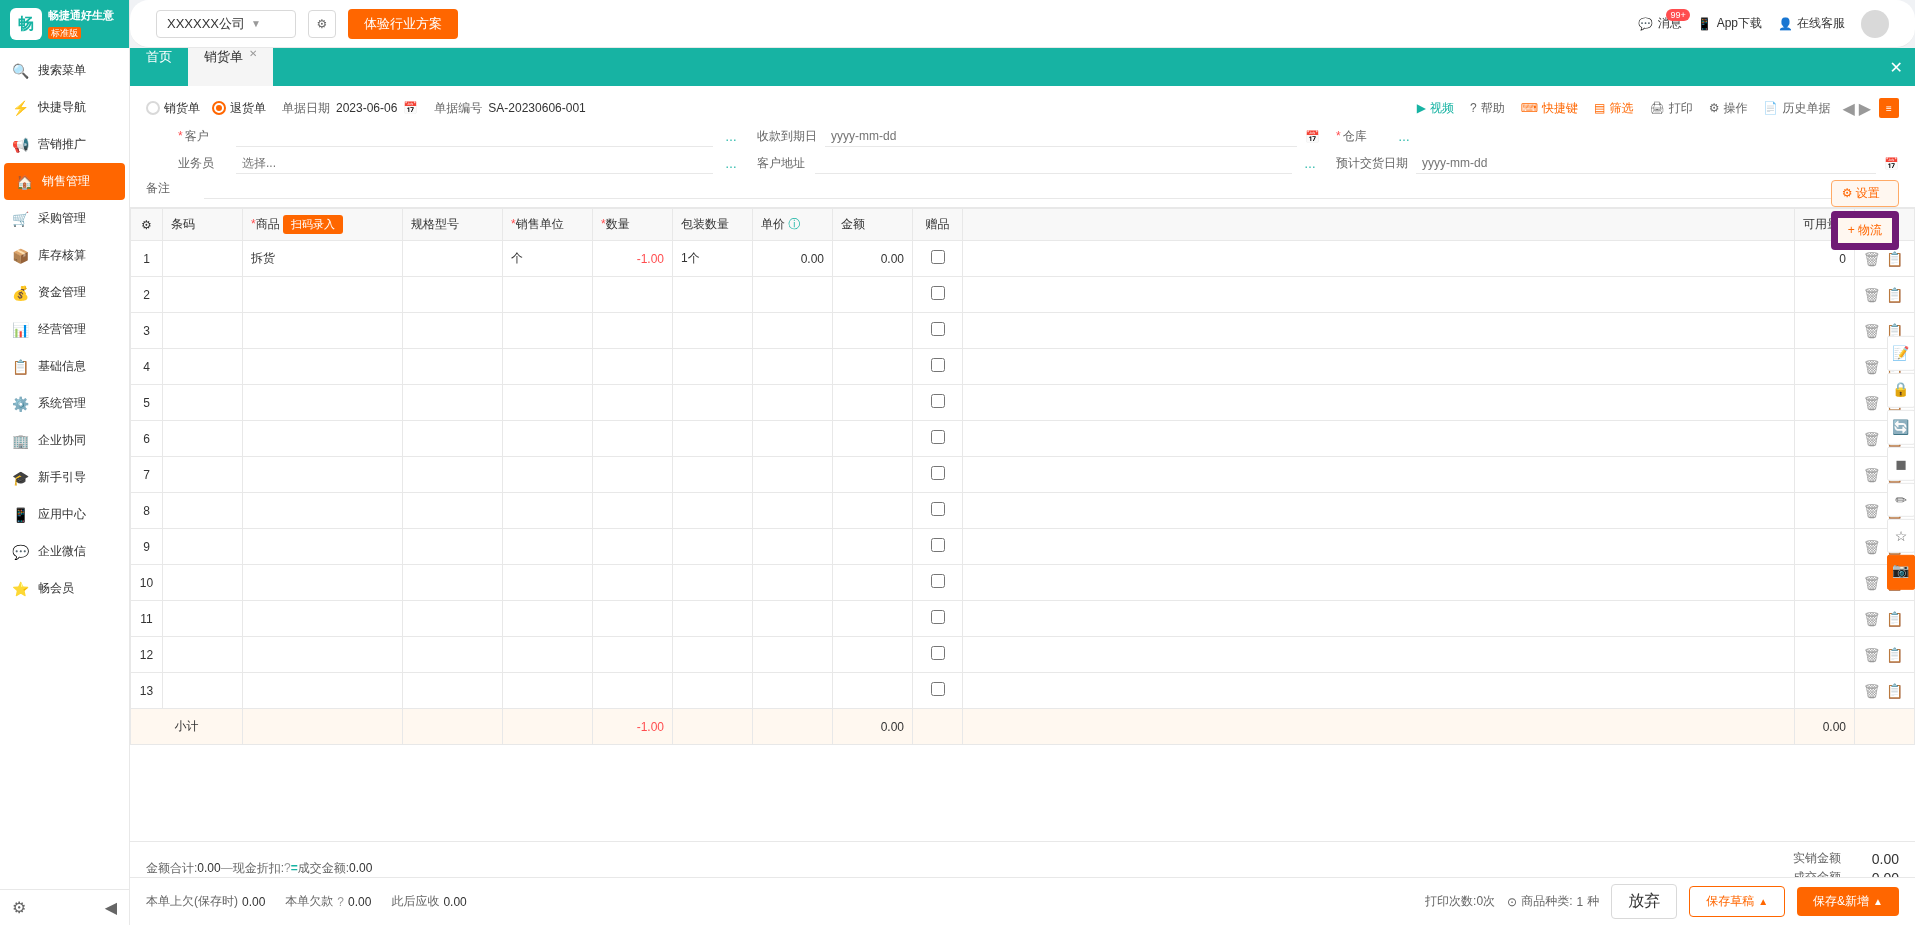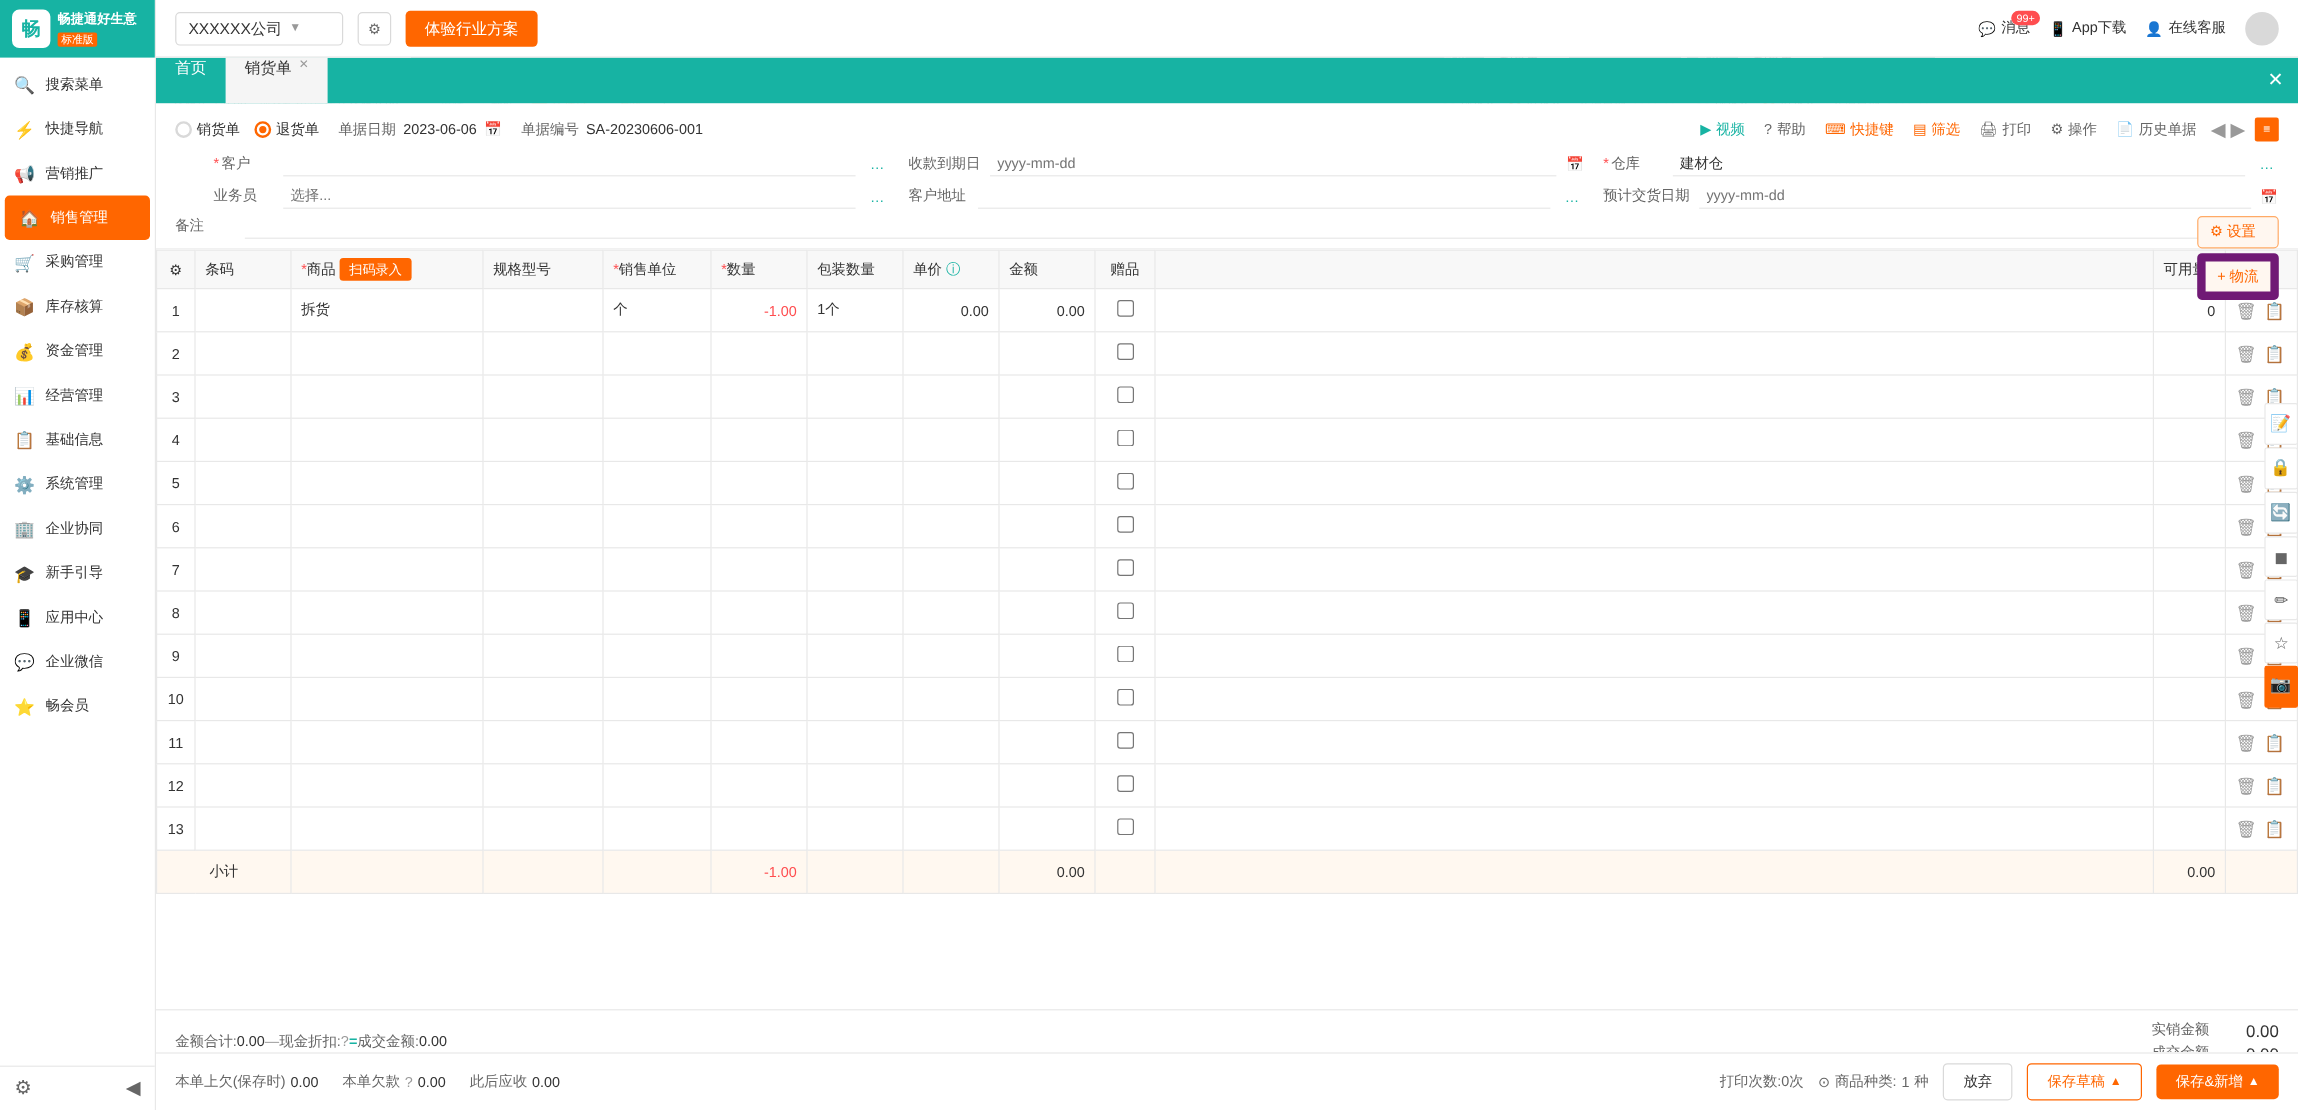--- a/index.html
+++ b/index.html
@@ -25,21 +25,21 @@
       color: #333; font-size: 12px; transition: background 0.2s;
     }
     .sidebar-item.active { background: #ff6600; color: #fff; border-radius: 4px; margin: 0 4px; }
     .sidebar-item .item-icon { width: 18px; text-align: center; font-size: 14px; }
     .sidebar-bottom { padding: 8px 0; border-top: 1px solid #e8e8e8; }
 
     
     .topbar {
       position: fixed; left: 130px; top: 0; right: 0; height: 48px;
       background: #fff; border-bottom: 1px solid #e8e8e8;
-      display: flex; align-items: center; padding: 0 16px; gap: 12px; z-index: 100;
+      display: flex; align-items: center; padding: 0 26px; gap: 12px; z-index: 100; border-radius: 19px;
     }
     .company-select {
       display: flex; align-items: center; gap: 6px; border: 1px solid #d9d9d9; border-radius: 4px;
       padding: 4px 10px; cursor: pointer; min-width: 140px; background: #fff;
     }
     .company-select span { color: #333; font-size: 13px; }
     .company-select .arrow { color: #999; font-size: 10px; }
     .gear-btn {
       width: 28px; height: 28px; border: 1px solid #d9d9d9; border-radius: 4px;
       display: flex; align-items: center; justify-content: center; cursor: pointer; color: #666;
@@ -181,21 +181,21 @@
       display: flex; align-items: center; padding: 0 16px; gap: 20px; z-index: 100;
     }
     .stat-item { display: flex; align-items: center; gap: 4px; font-size: 12px; color: #666; }
     .stat-item .help-icon { color: #999; cursor: pointer; }
     .stat-value { color: #333; font-weight: 500; }
     .bottom-right { margin-left: auto; display: flex; align-items: center; gap: 12px; }
     .print-stat { font-size: 12px; color: #666; }
     .product-type { display: flex; align-items: center; gap: 4px; font-size: 12px; color: #666; cursor: pointer; }
     .abandon-btn {
       border: 1px solid #d9d9d9; background: #fff; color: #333;
-      border-radius: 4px; padding: 6px 16px; cursor: pointer; font-size: 12px;
+      border-radius: 4px; padding: 6px 16px; cursor: pointer; font-size: 16px;
     }
     .save-draft-btn {
       border: 1px solid #ff6600; background: #fff; color: #ff6600;
       border-radius: 4px; padding: 6px 16px; cursor: pointer; font-size: 12px;
       display: flex; align-items: center; gap: 4px;
     }
     .save-new-btn {
       background: #ff6600; color: #fff; border: none;
       border-radius: 4px; padding: 6px 16px; cursor: pointer; font-size: 12px;
       display: flex; align-items: center; gap: 4px;
@@ -411,21 +411,20 @@
       </div>
 
       <div class="field-row">
         <label class="field-label">收款到期日</label>
         <input class="field-input" style="flex: 1 1 0%; border-top: none; border-right: none; border-left: none; border-image: initial; border-bottom: 1px solid rgb(232, 232, 232); padding: 3px 6px; font-size: 12px; outline: none;" placeholder="yyyy-mm-dd">
         <span class="calendar-icon">📅</span>
       </div>
 
       <div class="field-row">
         <label class="field-label required">仓库</label>
-        <input class="field-input" style="flex: 1 1 0%; border-top: none; border-right: none; border-left: none; border-image: initial; border-bottom: 1px solid rgb(232, 232, 232); padding: 3px 6px; font-size: 12px; outline: none;" value="建材仓">
         <span class="field-dots">…</span>
 
         <div style="position:absolute;right:16px;top:94px;display:flex;flex-direction:column;gap:4px;">
           <button class="settings-btn">⚙ 设置</button>
           <button class="wuliu-btn">+ 物流</button>
         </div>
       </div>
 
       <div class="field-row">
         <label class="field-label">业务员</label>

